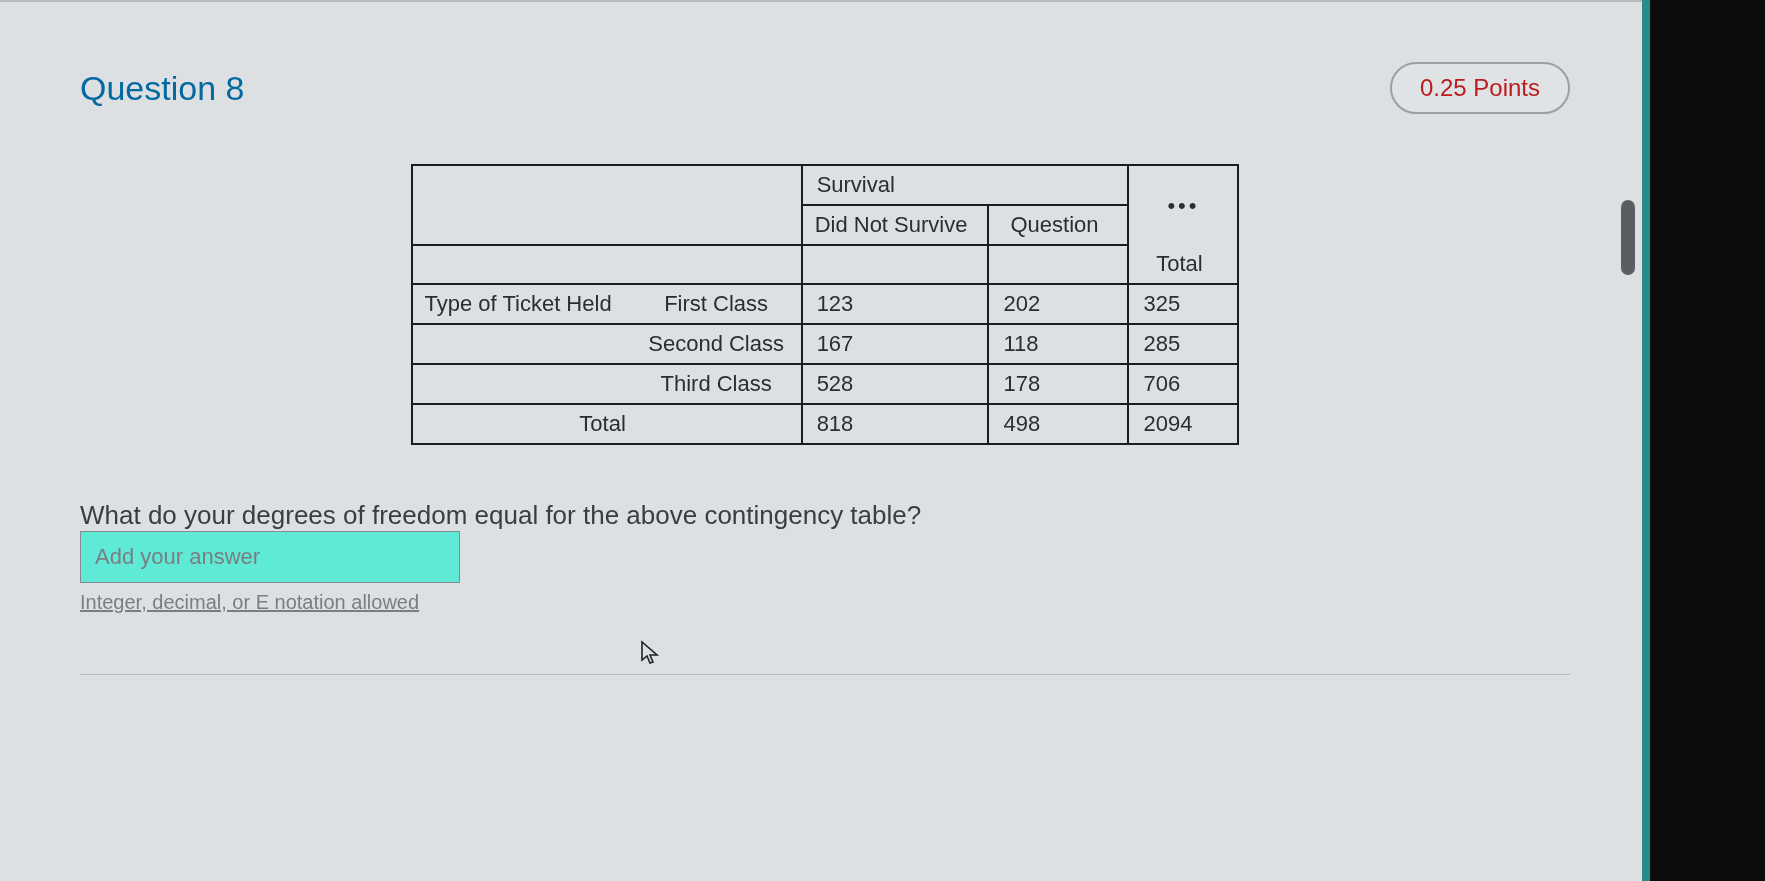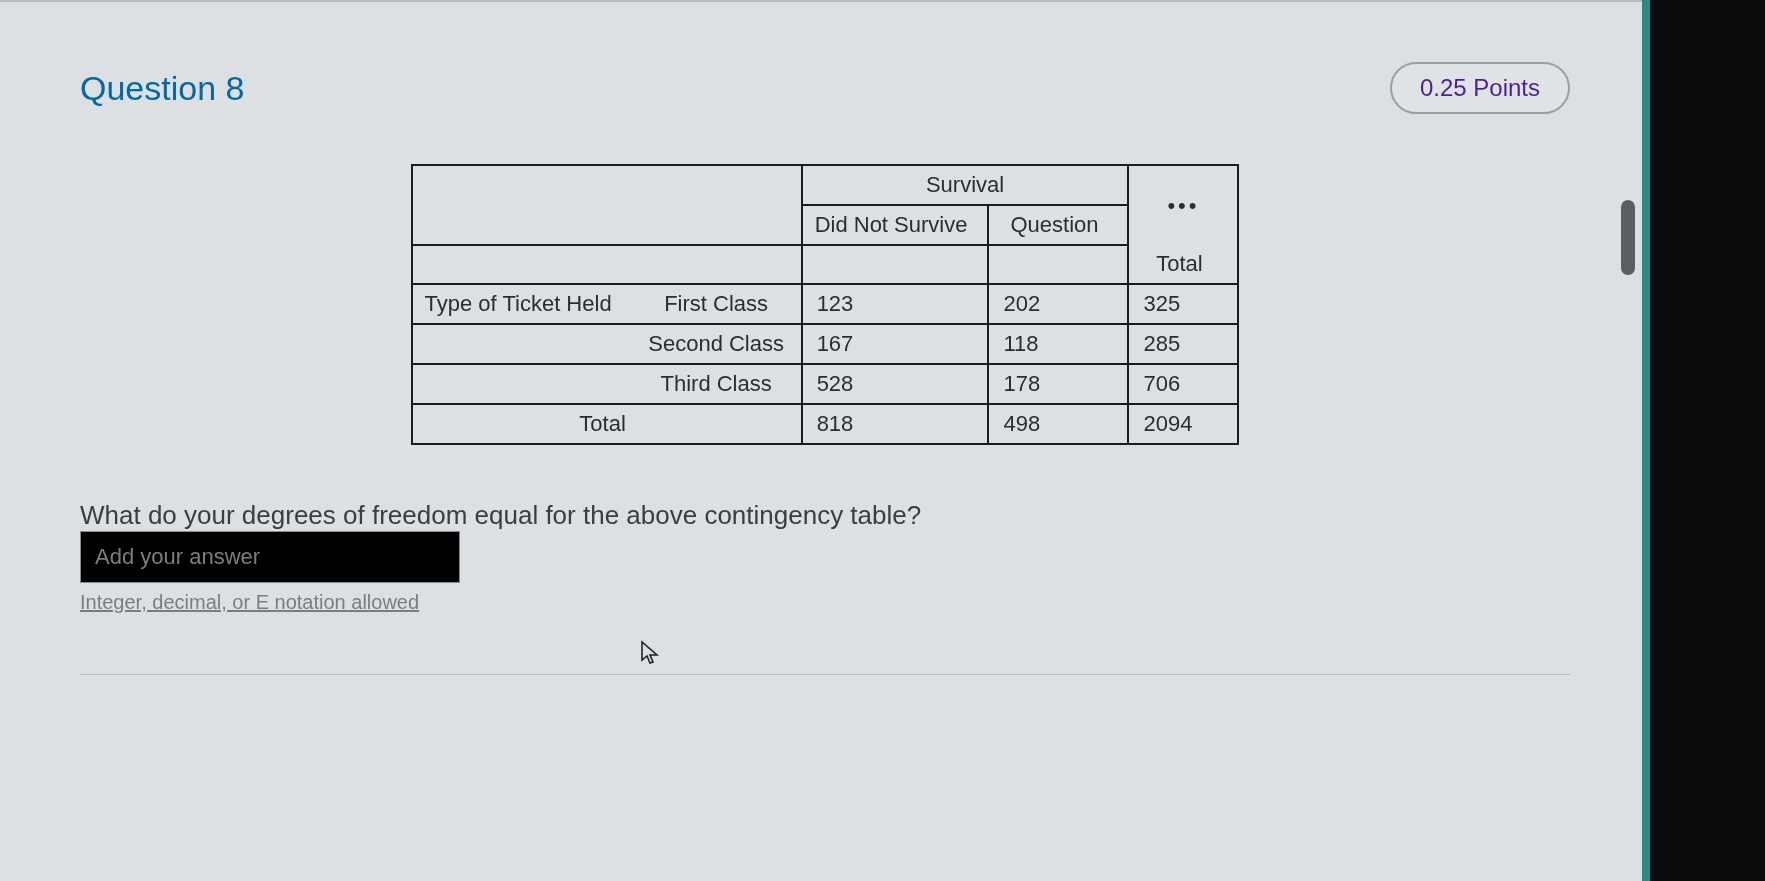--- a/index.html
+++ b/index.html
@@ -33,21 +33,21 @@
     .question-title {
       font-size: 34px;
       font-weight: 400;
       color: #0369a1;
     }
     .points-badge {
       border: 2px solid #9ca0a5;
       border-radius: 28px;
       padding: 10px 28px;
       font-size: 24px;
-      color: #4c1d95;
+      color: #b91c1c;
       background: #e0e3e6;
     }
     .table-wrapper {
       display: flex;
       justify-content: center;
       margin-bottom: 55px;
       position: relative;
     }
     table.contingency {
       border-collapse: collapse;
@@ -72,36 +72,36 @@
     }
     table.contingency .row-group-label {
       border-right: none;
     }
     table.contingency .row-name {
       border-left: none;
       text-align: center;
       min-width: 170px;
     }
     table.contingency .survival-header {
-      text-align: center;
+      text-align: left;
     }
     .ellipsis-cell {
       font-weight: bold;
       letter-spacing: 3px;
       vertical-align: middle;
     }
     .question-text {
       font-size: 26px;
       color: #3a3d42;
     }
     .answer-input {
       width: 380px;
       height: 52px;
       border: 1.5px solid #888c92;
-      background: #000000;
+      background: #5eead4;
       padding: 8px 14px;
       font-size: 22px;
       color: #6a6e74;
       outline: none;
     }
     .answer-input::placeholder {
       color: #7a7e84;
     }
     .hint-text {
       font-size: 20px;

